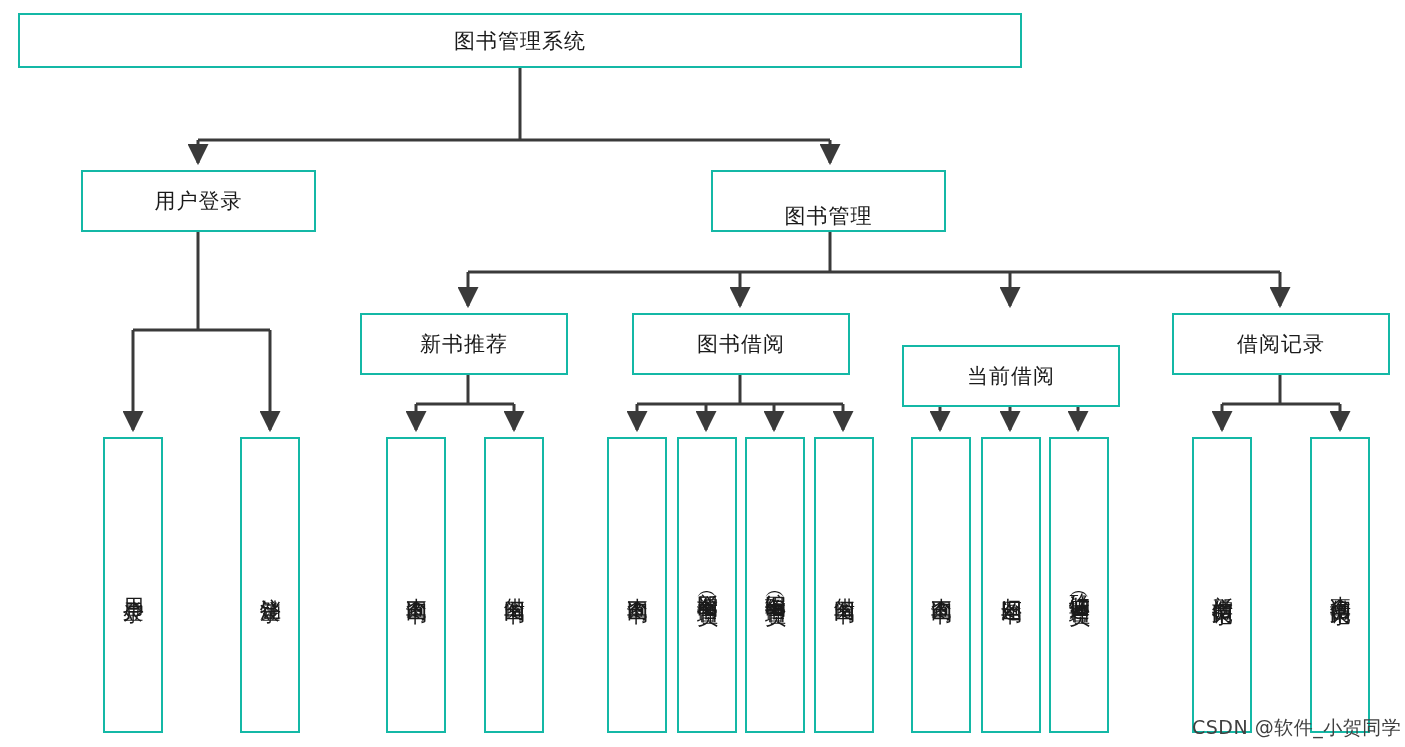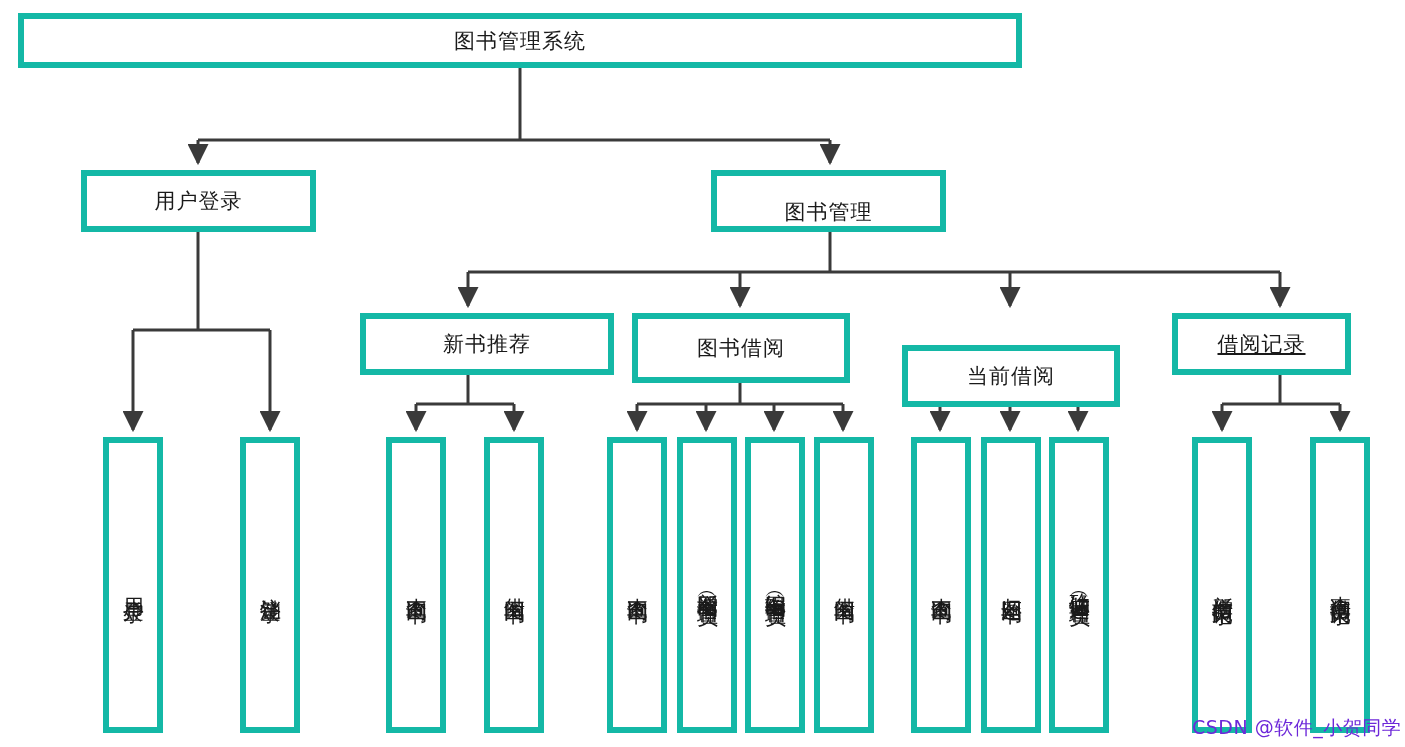--- a/index.html
+++ b/index.html
@@ -19,21 +19,21 @@
     position: absolute;
     left: 0;
     top: 0;
     width: 1405px;
     height: 747px;
     pointer-events: none;
   }
   .node {
     position: absolute;
     box-sizing: border-box;
-    border: 6px solid #14b8a6;
+    border: 2px solid #14b8a6;
     background: #ffffff;
     display: flex;
     align-items: center;
     justify-content: center;
     color: #1a1a1a;
   }
   .node.horiz {
     font-size: 21px;
     letter-spacing: 1px;
   }
@@ -47,21 +47,21 @@
     padding-bottom: 4px;
   }
   .node.vert .label {
     writing-mode: vertical-rl;
     text-orientation: upright;
     white-space: nowrap;
   }
   .watermark {
     position: absolute;
     font-size: 19px;
-    color: #6d28d9;
+    color: #404040;
     letter-spacing: 0.5px;
     white-space: nowrap;
     font-family: "DejaVu Sans", "Liberation Sans", sans-serif;
   }
 </style>
 </head>
 <body>
 
 <div id="canvas">
 
@@ -120,33 +120,33 @@
   </div>
 
   <div class="node horiz" style="left:81px; top:170px; width:235px; height:62px;">
     <span class="label">用户登录</span>
   </div>
 
   <div class="node horiz" style="left:711px; top:170px; width:235px; height:62px;align-items:flex-end;">
     <span class="label">图书管理</span>
   </div>
 
-  <div class="node horiz" style="left:360px; top:313px; width:254px; height:62px;">
+  <div class="node horiz" style="left:360px; top:313px; width:208px; height:62px;">
     <span class="label">新书推荐</span>
   </div>
 
-  <div class="node horiz" style="left:632px; top:313px; width:218px; height:70px;align-items:center;">
+  <div class="node horiz" style="left:632px; top:313px; width:218px; height:62px;align-items:center;">
     <span class="label">图书借阅</span>
   </div>
 
   <div class="node horiz" style="left:902px; top:313px; width:218px; height:62px;margin-top:32px;">
     <span class="label">当前借阅</span>
   </div>
 
-  <div class="node horiz" style="left:1172px; top:313px; width:179px; height:62px;text-decoration:underline;">
+  <div class="node horiz" style="left:1172px; top:313px; width:218px; height:62px;">
     <span class="label">借阅记录</span>
   </div>
 
   <div class="node vert" style="left:103px; top:437px; width:60px; height:296px;">
     <span class="label">用户登录</span>
   </div>
 
   <div class="node vert" style="left:240px; top:437px; width:60px; height:296px;">
     <span class="label">注销登录</span>
   </div>

